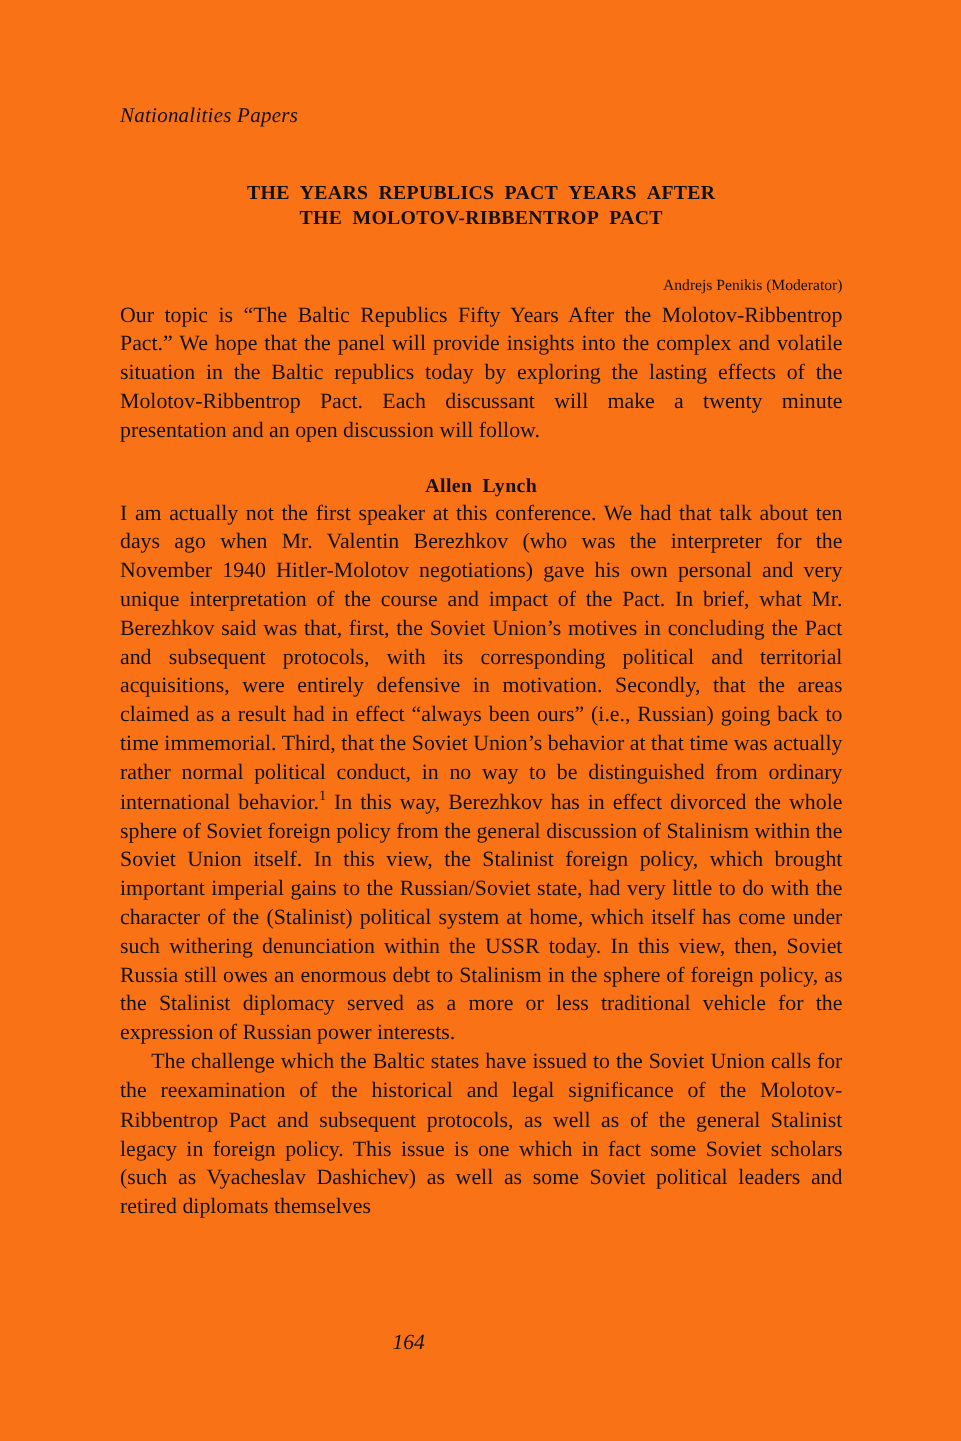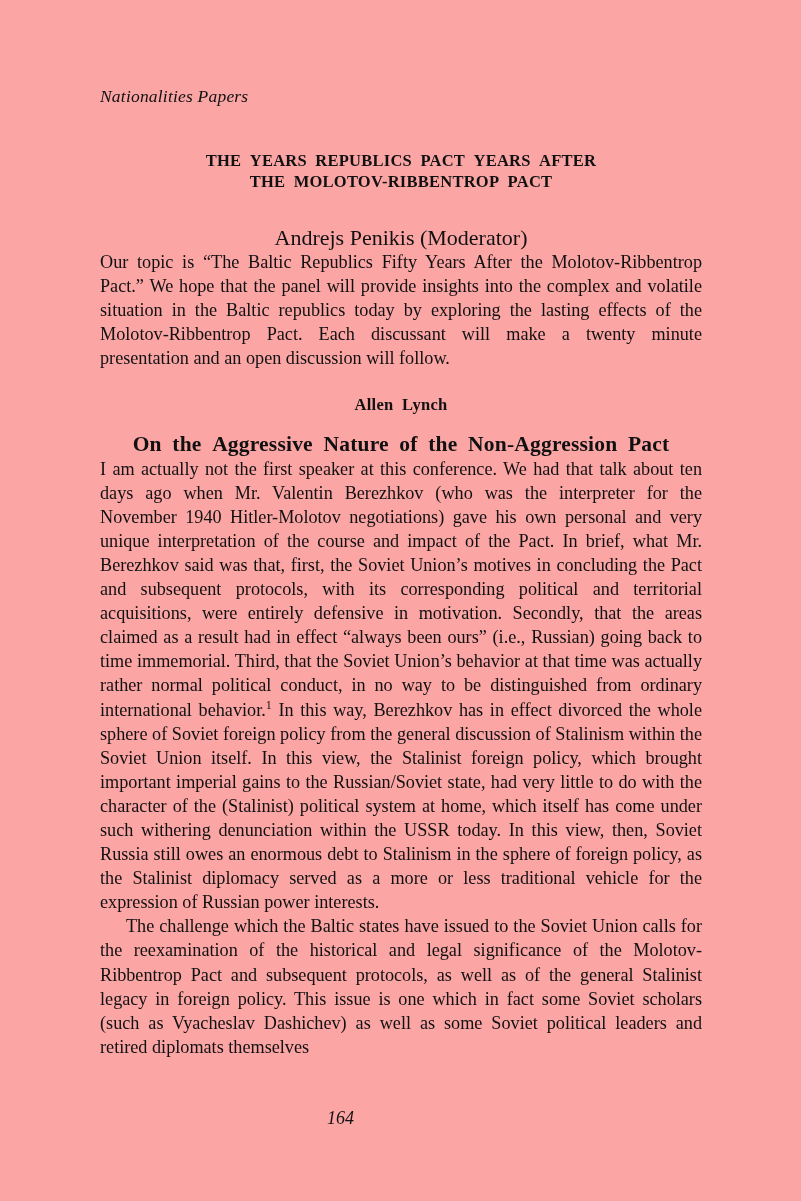--- a/index.html
+++ b/index.html
@@ -16,21 +16,21 @@
     color: #111111;
     overflow: hidden;
   }
 
   .page {
     position: absolute;
     left: 0;
     top: 0;
     width: 801px;
     height: 1201px;
-    background: #fca5a5;
+    background: #f97316;
   }
 
   
   .running-head {
     position: absolute;
     left: 100px;
     top: 86px;
     font-style: italic;
     font-size: 17.5px;
     letter-spacing: 0.2px;
@@ -69,23 +69,23 @@
     line-height: 24.1px;
     text-align: justify;
     text-justify: inter-word;
     hyphens: none;
   }
   p.body.indent { text-indent: 26px; }
   p.body.noindent { text-indent: 0; }
 
   .speaker-line {
     margin: 0;
-    font-size: 22px;
+    font-size: 13px;
     line-height: 24.1px;
-    text-align: center;
+    text-align: right;
   }
 
   .byline {
     text-align: center;
     font-weight: bold;
     font-size: 16.5px;
     margin: 24px 0 0 0;
     letter-spacing: 0.3px;
   }
   .byline span { padding: 0 2px; }
@@ -135,21 +135,20 @@
 
     <div class="moderator-block">
       <p class="speaker-line">Andrejs Penikis (Moderator)</p>
 
       <p class="body noindent">Our topic is “The Baltic Republics Fifty Years After the Molotov-Ribbentrop Pact.” We hope that the panel will provide insights into the complex and volatile situation in the Baltic republics today by exploring the lasting effects of the Molotov-Ribbentrop Pact. Each discussant will make a twenty minute presentation and an open discussion will follow.</p>
 
     </div>
 
     <div class="byline"><span>Allen</span> <span>Lynch</span></div>
 
-    <div class="article-title"><span>On</span> <span>the</span> <span>Aggressive</span> <span>Nature</span> <span>of</span> <span>the</span> <span>Non-Aggression</span> <span>Pact</span></div>
 
     <p class="body noindent lead-para"><span>I am actually not the first speaker at this conference. We had that talk about ten days ago when Mr. Valentin Berezhkov (who was the interpreter for the November 1940 Hitler-Molotov negotiations) gave his own personal and very unique interpretation of the course and impact of the Pact. In brief, what Mr. Berezhkov said was that, first, the Soviet Union’s motives in concluding the Pact and subsequent protocols, with its corresponding political and territorial acquisitions, were entirely defensive in motivation. Secondly, that the areas claimed as a result had in effect “always been ours” (i.e., Russian) going back to time immemorial. Third, that the Soviet Union’s behavior at that time was actually rather normal political conduct, in no way to be distinguished from ordinary international behavior.</span><sup class="fn">1</sup><span> In this way, Berezhkov has in effect divorced the whole sphere of Soviet foreign policy from the general discussion of Stalinism within the Soviet Union itself. In this view, the Stalinist foreign policy, which brought important imperial gains to the Russian/Soviet state, had very little to do with the character of the (Stalinist) political system at home, which itself has come under such withering denunciation within the USSR today. In this view, then, Soviet Russia still owes an enormous debt to Stalinism in the sphere of foreign policy, as the Stalinist diplomacy served as a more or less traditional vehicle for the expression of Russian power interests.</span></p>
 
     <p class="body indent">The challenge which the Baltic states have issued to the Soviet Union calls for the reexamination of the historical and legal significance of the Molotov-Ribbentrop Pact and subsequent protocols, as well as of the general Stalinist legacy in foreign policy. This issue is one which in fact some Soviet scholars (such as Vyacheslav Dashichev) as well as some Soviet political leaders and retired diplomats themselves</p>
 
   </div>
 
   <div class="folio">164</div>
 
 </div>

